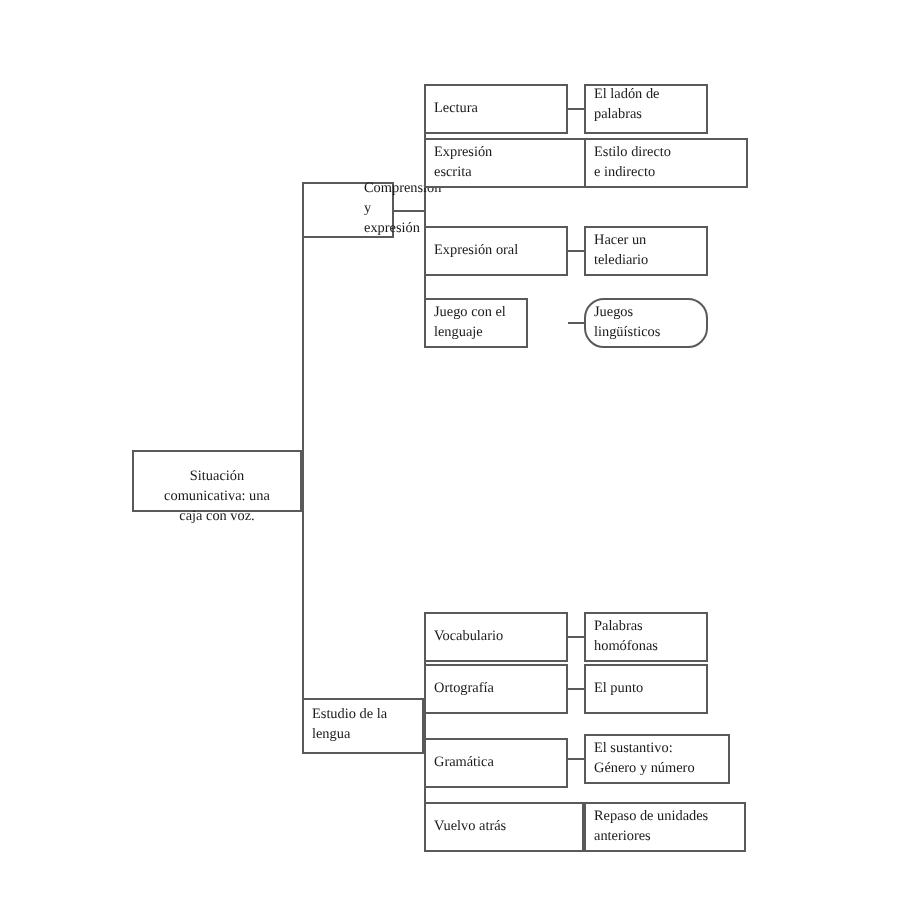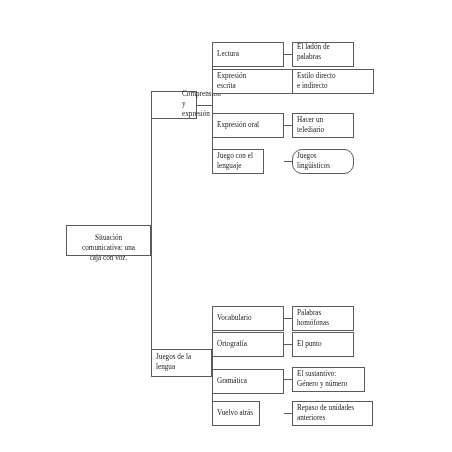--- a/index.html
+++ b/index.html
@@ -112,21 +112,21 @@
   <div class="node" style="left:212px; top:149px; width:52px; height:25px;">
     <span class="txt">Juego con el
 lenguaje</span>
   </div>
   <div class="node" style="left:292px; top:149px; width:62px; height:25px;border-radius:10px;">
     <span class="txt">Juegos
 lingüísticos</span>
   </div>
 
   <div class="node" style="left:151px; top:349px; width:61px; height:28px;">
-    <span class="txt">Juegos de la
+    <span class="txt">Estudio de la
 lengua</span>
   </div>
 
   <div class="node" style="left:212px; top:306px; width:72px; height:25px;">
     <span class="txt">Vocabulario</span>
   </div>
   <div class="node" style="left:292px; top:306px; width:62px; height:25px;">
     <span class="txt">Palabras
 homófonas</span>
   </div>
@@ -139,21 +139,21 @@
   </div>
 
   <div class="node" style="left:212px; top:369px; width:72px; height:25px;">
     <span class="txt">Gramática</span>
   </div>
   <div class="node" style="left:292px; top:367px; width:73px; height:25px;">
     <span class="txt">El sustantivo:
 Género y número</span>
   </div>
 
-  <div class="node" style="left:212px; top:401px; width:48px; height:25px;">
+  <div class="node" style="left:212px; top:401px; width:80px; height:25px;">
     <span class="txt">Vuelvo atrás</span>
   </div>
   <div class="node" style="left:292px; top:401px; width:81px; height:25px;">
     <span class="txt">Repaso de unidades
 anteriores</span>
   </div>
 
 </div>
 
 </body></html>

